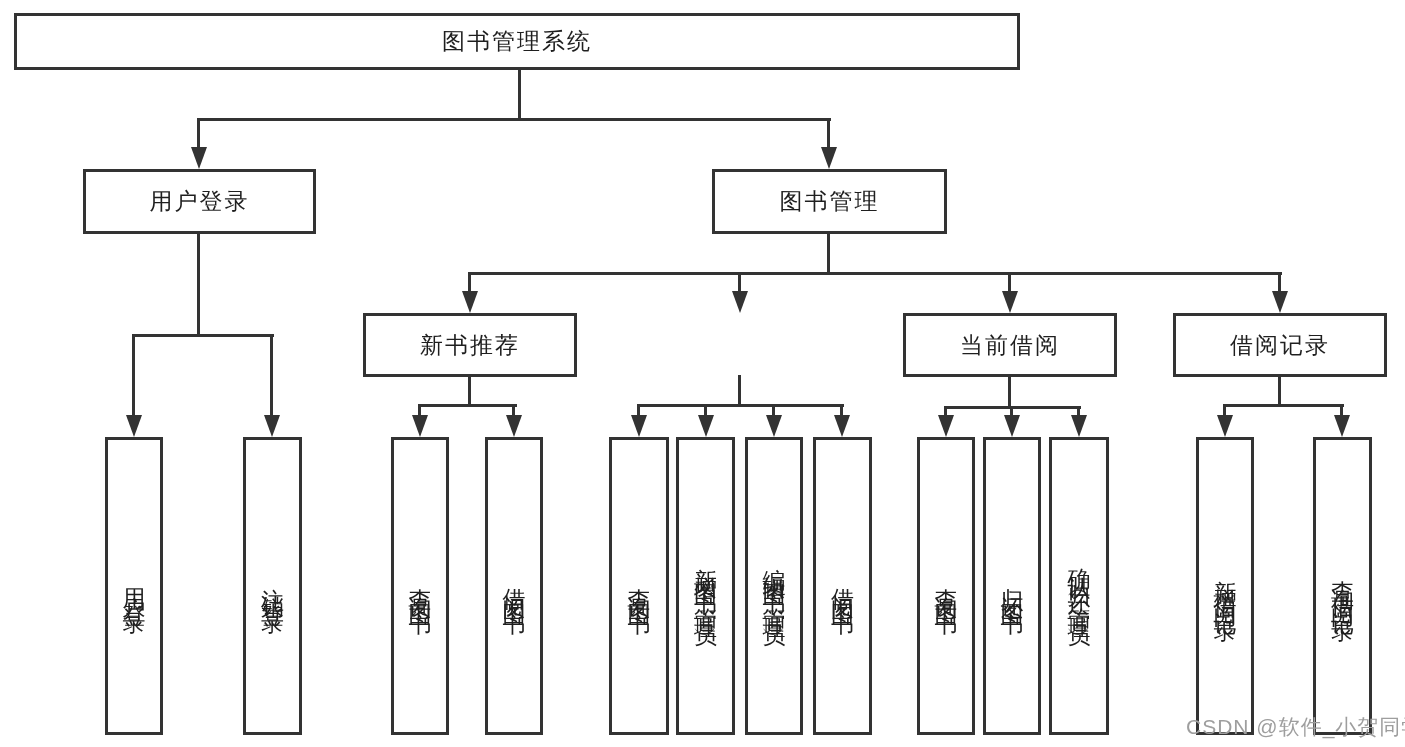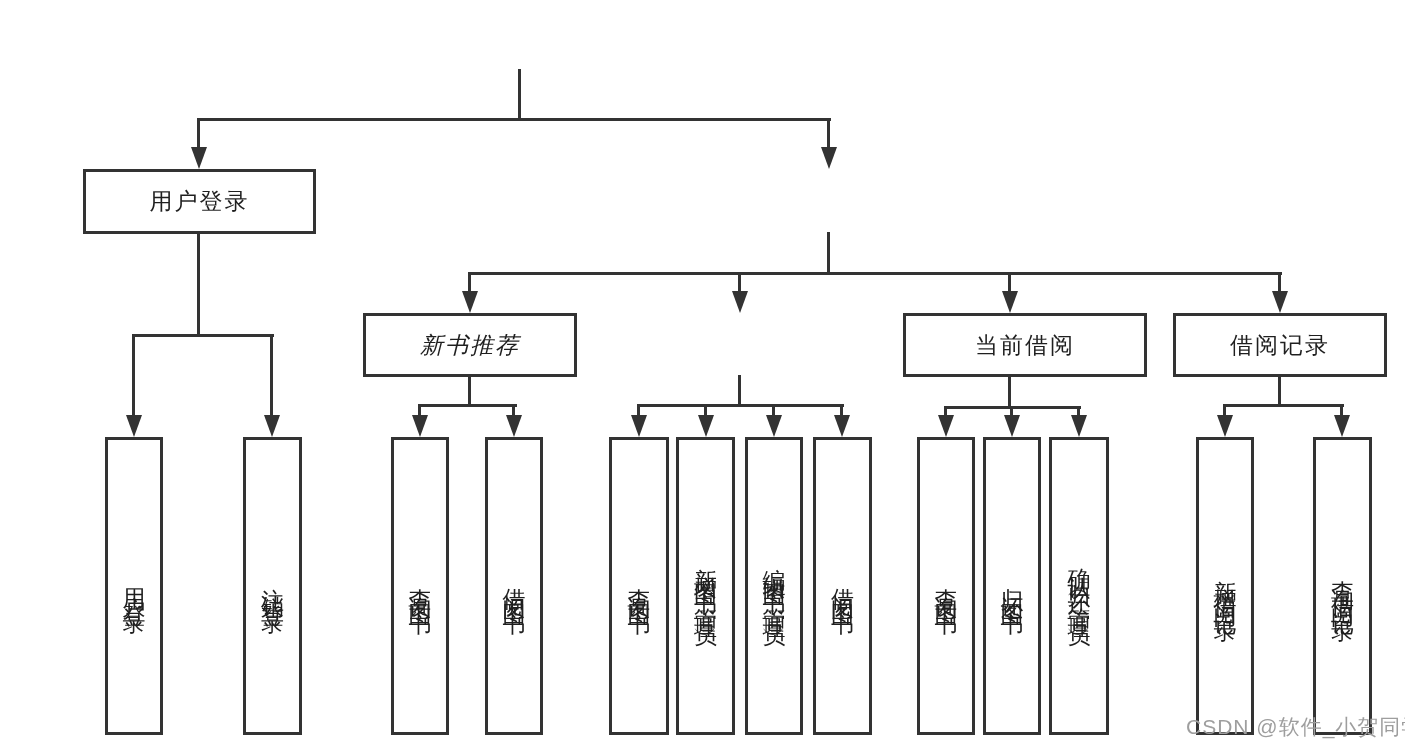--- a/index.html
+++ b/index.html
@@ -52,46 +52,52 @@
     top: 713px;
     font-size: 21px;
     letter-spacing: 1px;
     color: #9e9e9e;
     white-space: nowrap;
   }
   
   .pos-root   { left: 14px;   top: 13px;  width: 1006px; height: 57px; }
   .pos-login  { left: 83px;   top: 169px; width: 233px;  height: 65px; }
   .pos-mgmt   { left: 712px;  top: 169px; width: 235px;  height: 65px; }
-  .pos-newrec { left: 363px;  top: 313px; width: 214px;  height: 64px; font-style: italic; }
+  .pos-newrec { left: 363px;  top: 313px; width: 214px;  height: 64px; }
   .pos-borrow { left: 633px;  top: 313px; width: 214px;  height: 64px; }
-  .pos-curr   { left: 903px;  top: 313px; width: 244px;  height: 64px; }
+  .pos-curr   { left: 903px;  top: 313px; width: 214px;  height: 64px; }
   .pos-rec    { left: 1173px; top: 313px; width: 214px;  height: 64px; }
   .pos-a1 { left: 105px;  width: 58px; }
   .pos-a2 { left: 243px;  width: 59px; }
   .pos-b1 { left: 391px;  width: 58px; }
   .pos-b2 { left: 485px;  width: 58px; }
   .pos-c1 { left: 609px;  width: 60px; }
   .pos-c2 { left: 676px;  width: 59px; }
   .pos-c3 { left: 745px;  width: 58px; }
   .pos-c4 { left: 813px;  width: 59px; }
   .pos-d1 { left: 917px;  width: 58px; }
   .pos-d2 { left: 983px;  width: 58px; }
   .pos-d3 { left: 1049px; width: 60px; }
   .pos-e1 { left: 1196px; width: 58px; }
   .pos-e2 { left: 1313px; width: 59px; }
 </style>
 </head>
 <body>
 
 <div class="canvas">
 
+  <div class="box hbox pos-root">
+    <span>图书管理系统</span>
+  </div>
 
   <div class="box hbox pos-login">
     <span>用户登录</span>
+  </div>
+  <div class="box hbox pos-mgmt">
+    <span>图书管理</span>
   </div>
 
   <div class="box hbox pos-newrec">
     <span>新书推荐</span>
   </div>
   <div class="box hbox pos-curr">
     <span>当前借阅</span>
   </div>
   <div class="box hbox pos-rec">
     <span>借阅记录</span>

